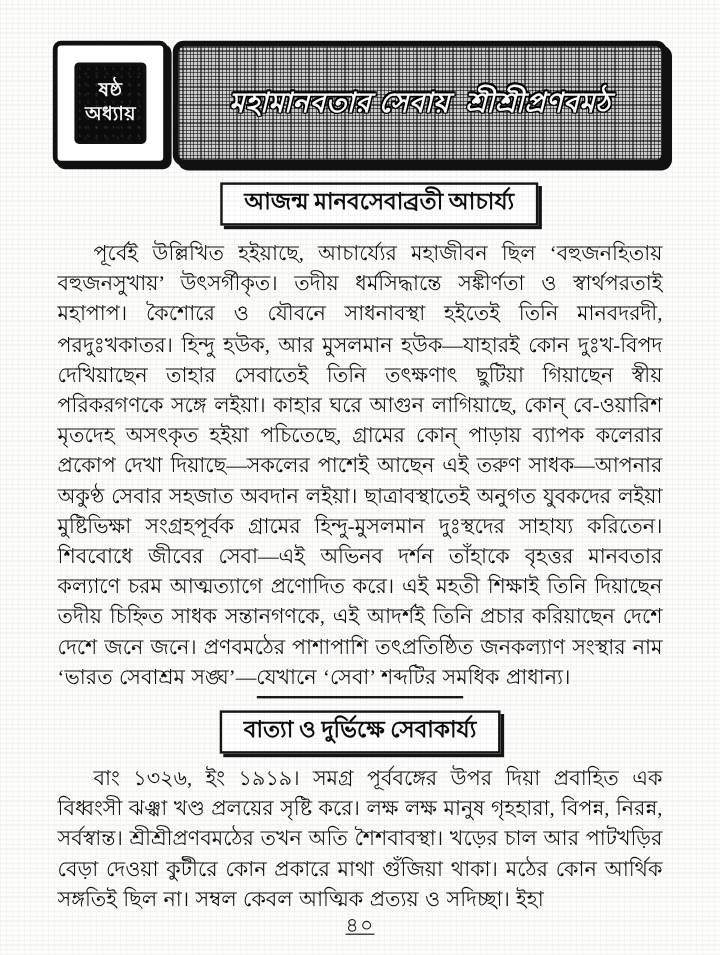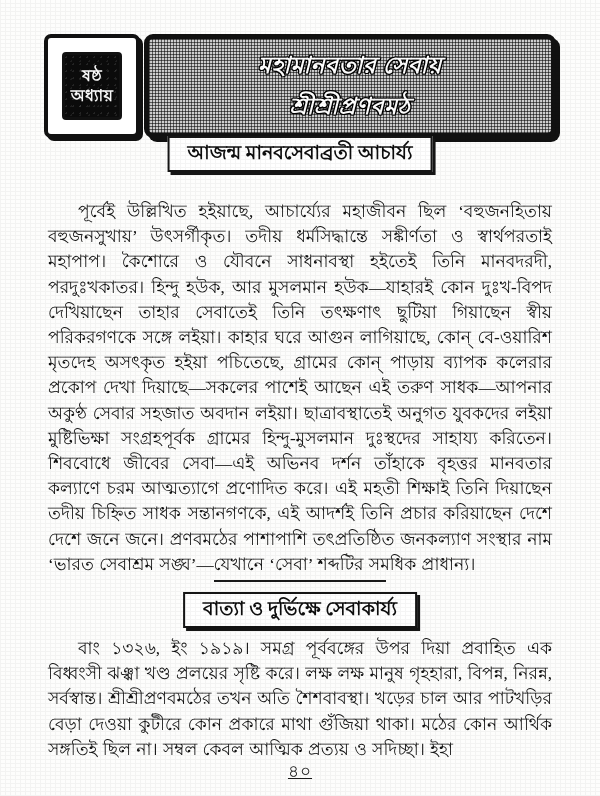--- a/index.html
+++ b/index.html
@@ -78,21 +78,20 @@
     margin-left: 4px;
     box-sizing: border-box;
     border: 5px solid #111;
     border-radius: 9px;
     box-shadow: 4px 4px 0 #111;
     background-color: #cfcfcf;
     background-image:
       repeating-linear-gradient(0deg, rgba(0,0,0,.55) 0 1px, transparent 1px 3px),
       repeating-linear-gradient(90deg, rgba(0,0,0,.55) 0 1px, transparent 1px 3px);
     display: flex;
-    flex-direction: column;
     align-items: center;
     justify-content: center;
     gap: 13px;
     overflow: hidden;
   }
   .banner-line {
     font-size: 23px;
     line-height: 1.18;
     font-weight: 700;
     font-style: italic;
@@ -117,21 +116,21 @@
     box-shadow: 3px 3px 0 #151515;
     padding: 4px 18px 6px 18px;
     white-space: nowrap;
   }
   .section-head span {
     font-size: 19px;
     font-weight: 700;
     line-height: 1.15;
     color: #0d0d0d;
   }
-  #head-1 { top: 136px; }
+  #head-1 { top: 152px; margin-left: 16px; }
   #head-2 { top: 592px; }
 
   
   .divider {
     position: absolute;
     left: 50%;
     transform: translateX(-50%);
     top: 580px;
     width: 172px;
     height: 0;

